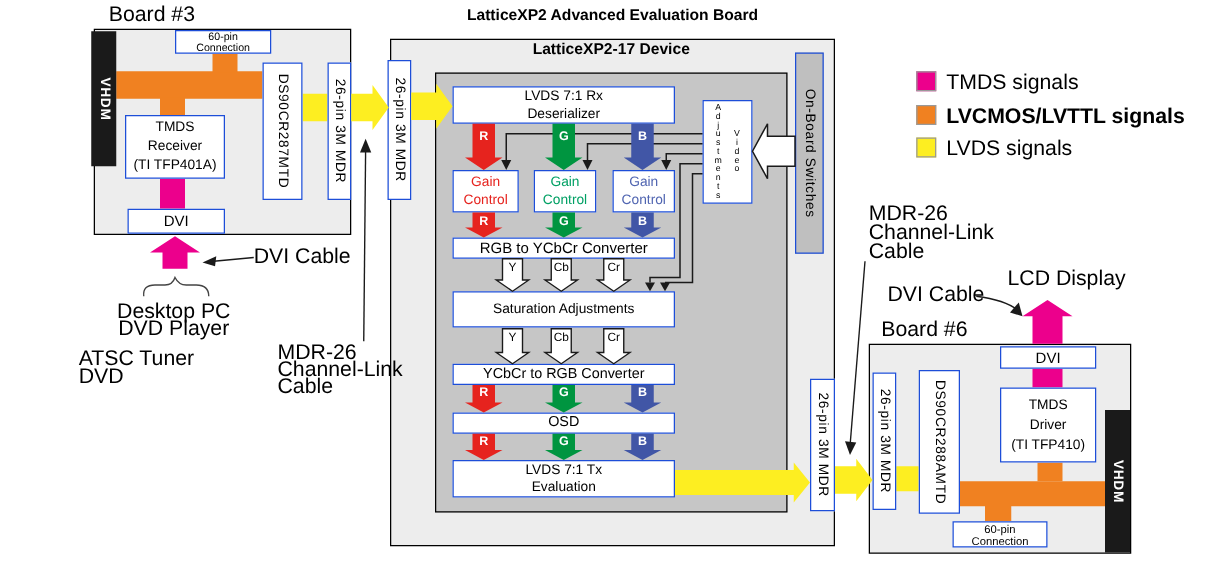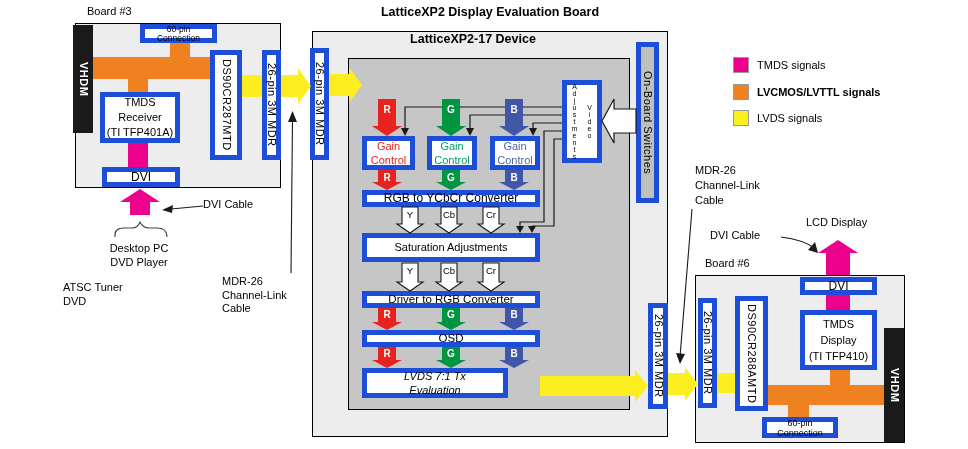--- a/index.html
+++ b/index.html
@@ -2,51 +2,51 @@
 <html><head>
 <meta charset="utf-8">
 <style>
   html,body{margin:0;padding:0;background:#fff;}
   body{font-family:"Liberation Sans",sans-serif;color:#000;}
   .stage{position:relative;width:968px;height:449px;background:#fff;overflow:hidden;}
   .rect{position:absolute;box-sizing:border-box;}
   .board{background:#ededed;border:1px solid #000;z-index:1;}
   .device{background:#c6c6c6;border:1px solid #000;z-index:2;}
   .conn{z-index:4;}
-  .box{position:absolute;box-sizing:border-box;background:#fff;border:5px solid #1d4ed8;
+  .box{position:absolute;box-sizing:border-box;background:#fff;border:1px solid #1d4ed8;
        display:flex;align-items:center;justify-content:center;text-align:center;
        font-size:11px;line-height:13px;z-index:10;}
   .graybox{background:#bfbfbf;}
   .blackbar{background:#1a1a1a;border:none;color:#fff;font-weight:bold;letter-spacing:1px;}
   .vtext{writing-mode:vertical-rl;white-space:nowrap;font-size:11px;letter-spacing:.5px;}
   .vupright{writing-mode:vertical-rl;text-orientation:upright;font-size:7px;line-height:15px;letter-spacing:0;}
   .vupright span{display:block;}
-  .lbl{position:absolute;font-size:11px;line-height:13.5px;white-space:nowrap;z-index:12;}
+  .lbl{position:absolute;font-size:17px;line-height:13.5px;white-space:nowrap;z-index:12;}
   .b{font-weight:bold;}
   .ctr{text-align:center;}
   svg.overlay{position:absolute;left:0;top:0;z-index:20;pointer-events:none;}
   .alabel{position:absolute;z-index:30;font-size:10px;font-weight:bold;color:#fff;width:16px;text-align:center;line-height:11px;}
   .klabel{position:absolute;z-index:30;font-size:9.5px;color:#000;width:18px;text-align:center;line-height:11px;}
   .red-t{color:#e6231e;}.green-t{color:#00a064;}.blue-t{color:#5065b1;}
   .legend-sq{position:absolute;width:16px;height:16px;border:1px solid #999;box-sizing:border-box;z-index:10;}
   .twoline span,.threeline span{display:block;}
 </style>
 </head>
 <body>
 
 <div class="stage">
 
   <div class="rect board" style="left:75px;top:23px;width:206px;height:165px;"></div>
   <div class="rect board" style="left:312px;top:31px;width:356px;height:406px;"></div>
   <div class="rect device" style="left:348px;top:58px;width:282px;height:352px;"></div>
   <div class="rect board" style="left:695px;top:275px;width:210px;height:168px;"></div>
 
   <div class="lbl" style="left:87px;top:5px;">Board #3</div>
-  <div class="lbl b ctr" style="left:312px;top:6px;width:356px;font-size:12.5px;">LatticeXP2 Display Evaluation Board</div>
-  <div class="lbl b ctr" style="left:332px;top:33px;width:282px;font-size:12.5px;">LatticeXP2-17 Device</div>
+  <div class="lbl b ctr" style="left:312px;top:6px;width:356px;font-size:12.5px;">LatticeXP2 Advanced Evaluation Board</div>
+  <div class="lbl b ctr" style="left:348px;top:33px;width:282px;font-size:12.5px;">LatticeXP2-17 Device</div>
   <div class="lbl" style="left:705px;top:257px;">Board #6</div>
 
   <div class="rect conn" style="left:93px;top:57px;width:117px;height:22px;background:#f08121;"></div>
   <div class="rect conn" style="left:170px;top:43px;width:20px;height:15px;background:#f08121;"></div>
   <div class="rect conn" style="left:128px;top:78px;width:20px;height:14px;background:#f08121;"></div>
   <div class="rect conn" style="left:128px;top:143px;width:20px;height:24px;background:#ec008c;"></div>
   <div class="rect conn" style="left:242px;top:75px;width:20px;height:22px;background:#fdee21;"></div>
   <div class="rect conn" style="left:768px;top:385px;width:116px;height:20px;background:#f08121;"></div>
   <div class="rect conn" style="left:788px;top:404px;width:21px;height:13px;background:#f08121;"></div>
   <div class="rect conn" style="left:830px;top:370px;width:20px;height:15px;background:#f08121;"></div>
@@ -88,20 +88,26 @@
   <div class="box graybox vtext" style="left:636px;top:42px;width:23px;height:161px;">
       <span>On-Board Switches</span>
     </div>
   <div class="box vupright" style="left:562px;top:80px;width:40px;height:83px;">
     <div style="writing-mode:vertical-rl;">
         <span>Video</span>
         <span>Adjustments</span>
       </div>
   </div>
 
+  <div class="box" style="left:362px;top:69px;width:178px;height:30px;line-height:14px;">
+    <div class="twoline">
+        <span>LVDS 7:1 Rx</span>
+        <span>Deserializer</span>
+      </div>
+  </div>
   <div class="box red-t" style="left:362px;top:136px;width:53px;height:34px;line-height:14px;">
     <div class="twoline">
         <span>Gain</span>
         <span>Control</span>
       </div>
   </div>
   <div class="box green-t" style="left:427px;top:136px;width:50px;height:34px;line-height:14px;">
     <div class="twoline">
         <span>Gain</span>
         <span>Control</span>
@@ -115,45 +121,45 @@
   </div>
   <div class="box" style="left:362px;top:190px;width:178px;height:17px;font-size:12px;">
       <span>RGB to YCbCr Converter</span>
     </div>
   <div class="box" style="left:362px;top:233px;width:178px;height:29px;line-height:13px;">
     <div class="twoline">
         <span>Saturation Adjustments</span>
       </div>
   </div>
   <div class="box" style="left:362px;top:291px;width:178px;height:17px;font-size:11.5px;">
-      <span>Driver to RGB Converter</span>
+      <span>YCbCr to RGB Converter</span>
     </div>
   <div class="box" style="left:362px;top:330px;width:178px;height:17px;font-size:11.5px;text-align:center;">
       <span>OSD</span>
     </div>
-  <div class="box" style="left:362px;top:368px;width:146px;height:30px;line-height:14px;font-style:italic;">
+  <div class="box" style="left:362px;top:368px;width:178px;height:30px;line-height:14px;">
     <div class="twoline">
         <span>LVDS 7:1 Tx</span>
         <span>Evaluation</span>
       </div>
   </div>
 
   <div class="box vtext" style="left:698px;top:298px;width:19px;height:110px;">
       <span>26-pin 3M MDR</span>
     </div>
   <div class="box vtext" style="left:735px;top:296px;width:33px;height:115px;">
       <span>DS90CR288AMTD</span>
     </div>
   <div class="box" style="left:800px;top:277px;width:77px;height:18px;font-size:12px;">
       <span>DVI</span>
     </div>
   <div class="box" style="left:800px;top:310px;width:77px;height:60px;line-height:16px;">
     <div class="threeline">
         <span>TMDS</span>
-        <span>Display</span>
+        <span>Driver</span>
         <span>(TI TFP410)</span>
       </div>
   </div>
   <div class="box" style="left:762px;top:417px;width:76px;height:21px;font-size:9px;line-height:10px;">
     <div class="twoline">
         <span>60-pin</span>
         <span>Connection</span>
       </div>
   </div>
   <div class="box blackbar vtext" style="left:884px;top:328px;width:20px;height:114px;">

